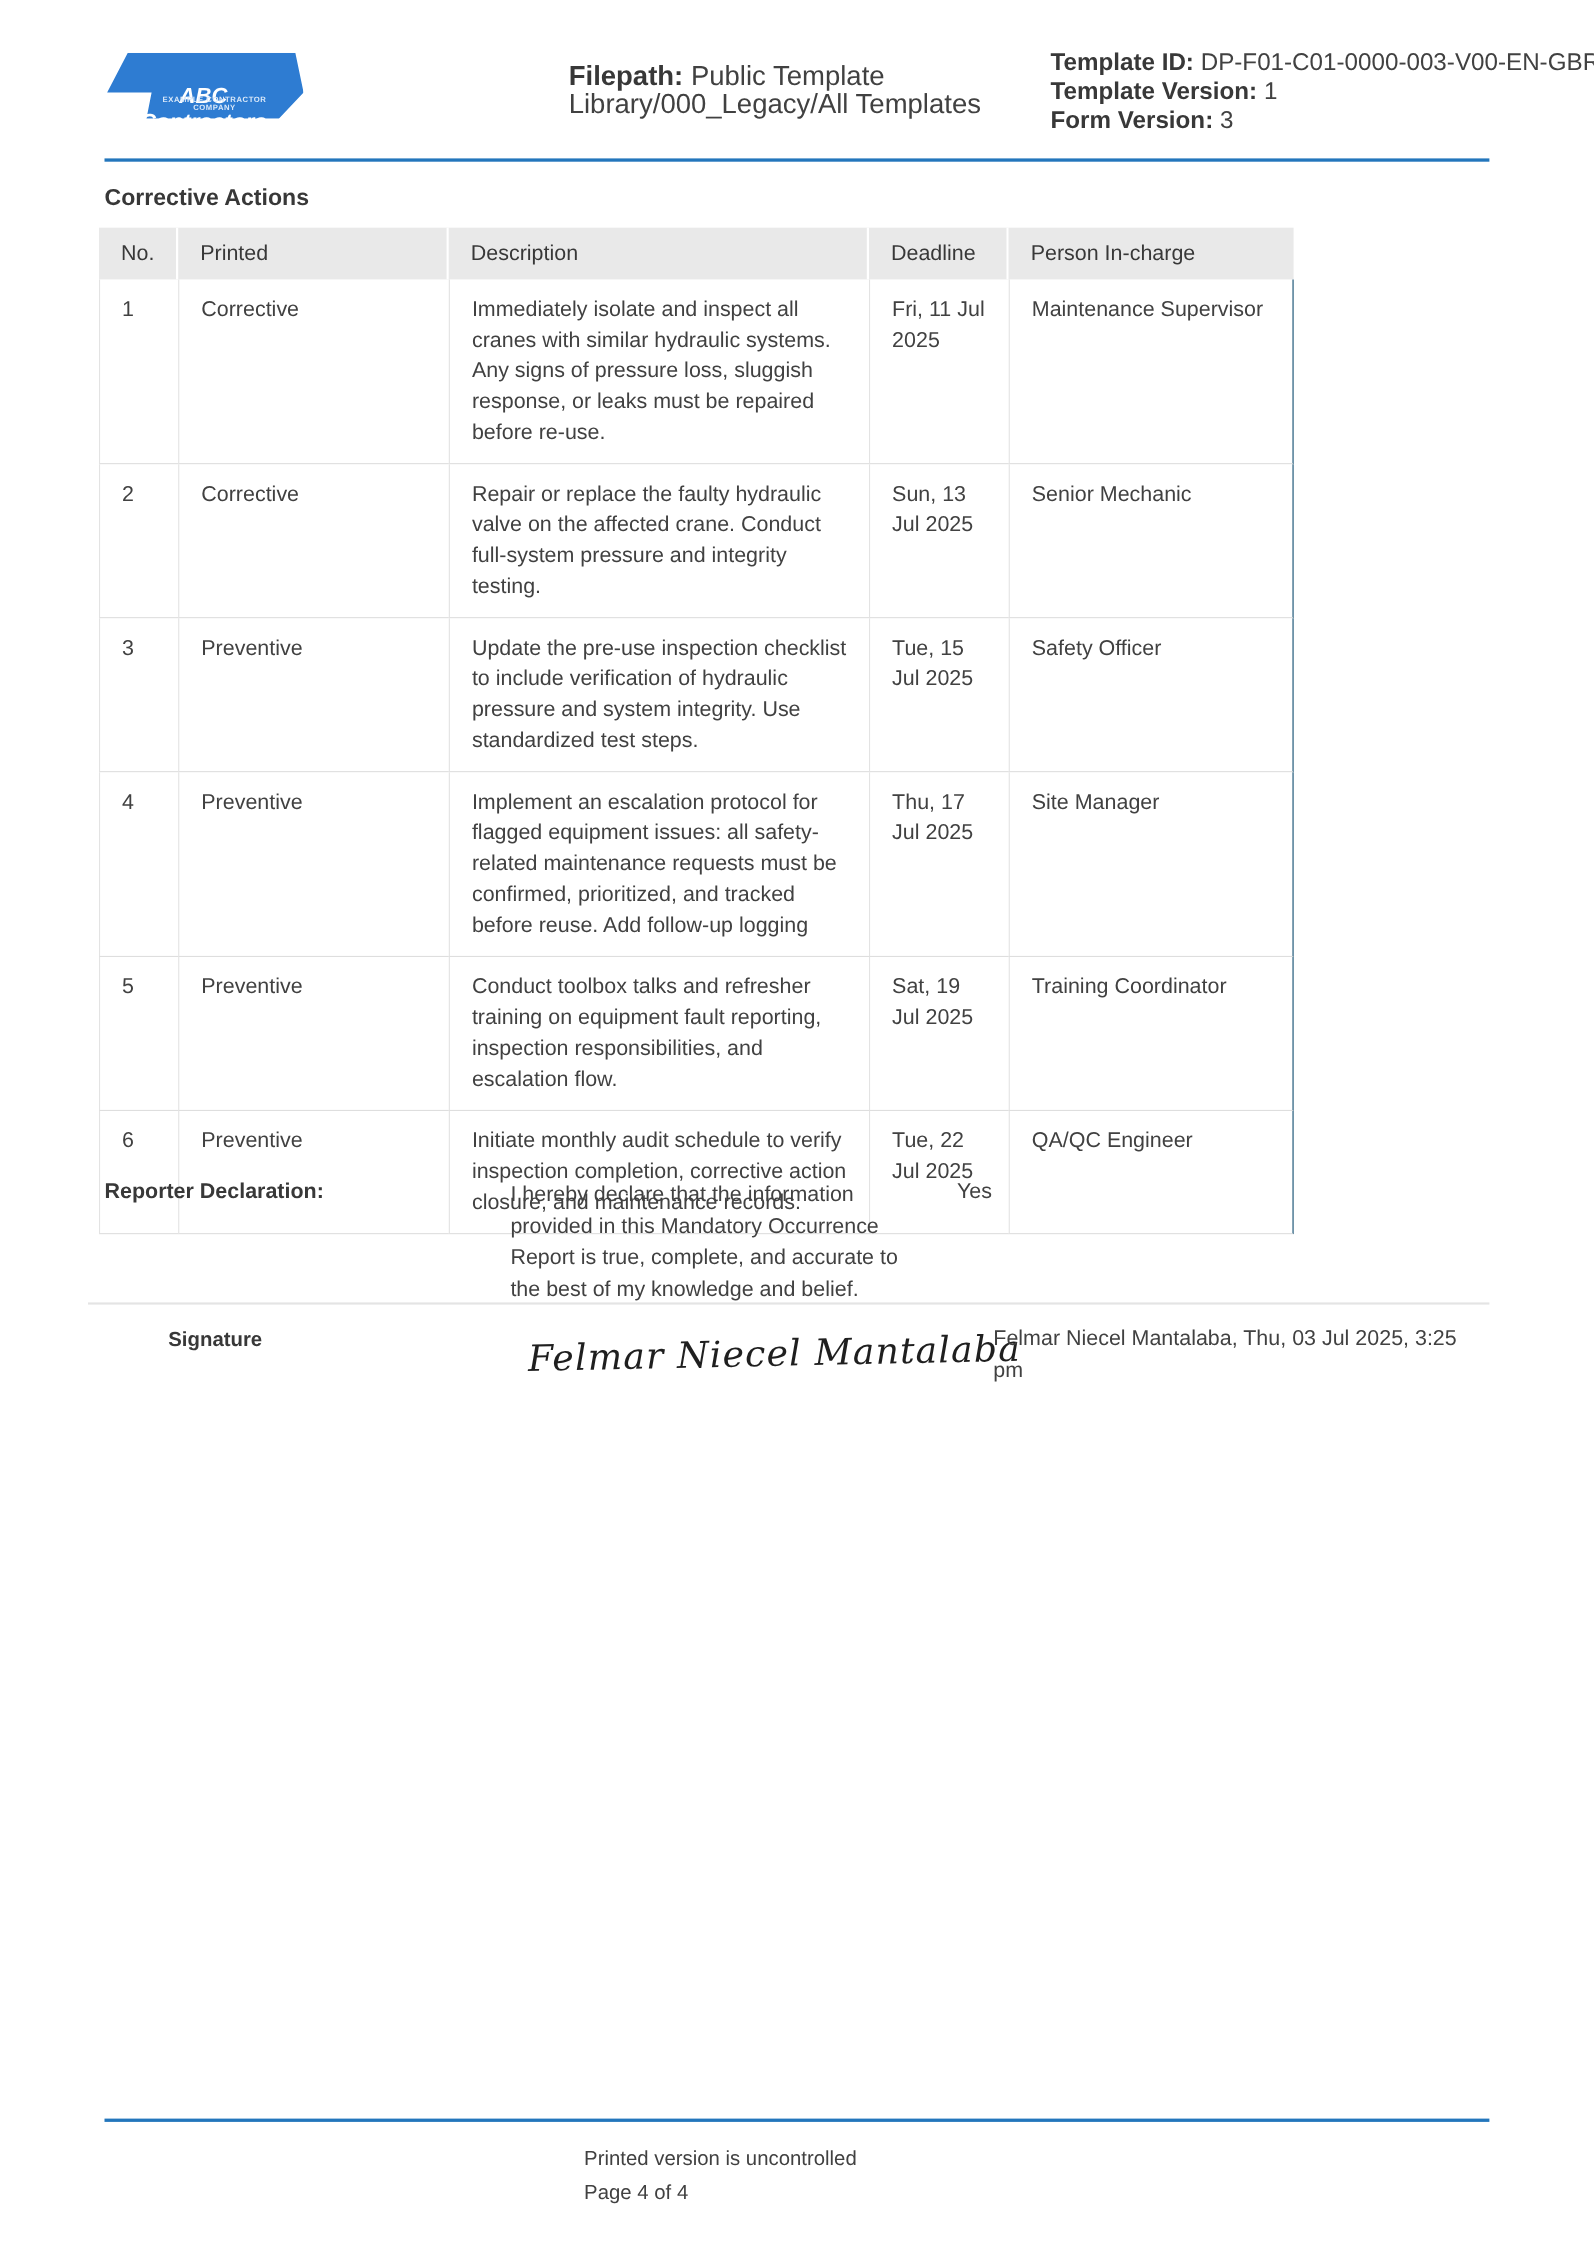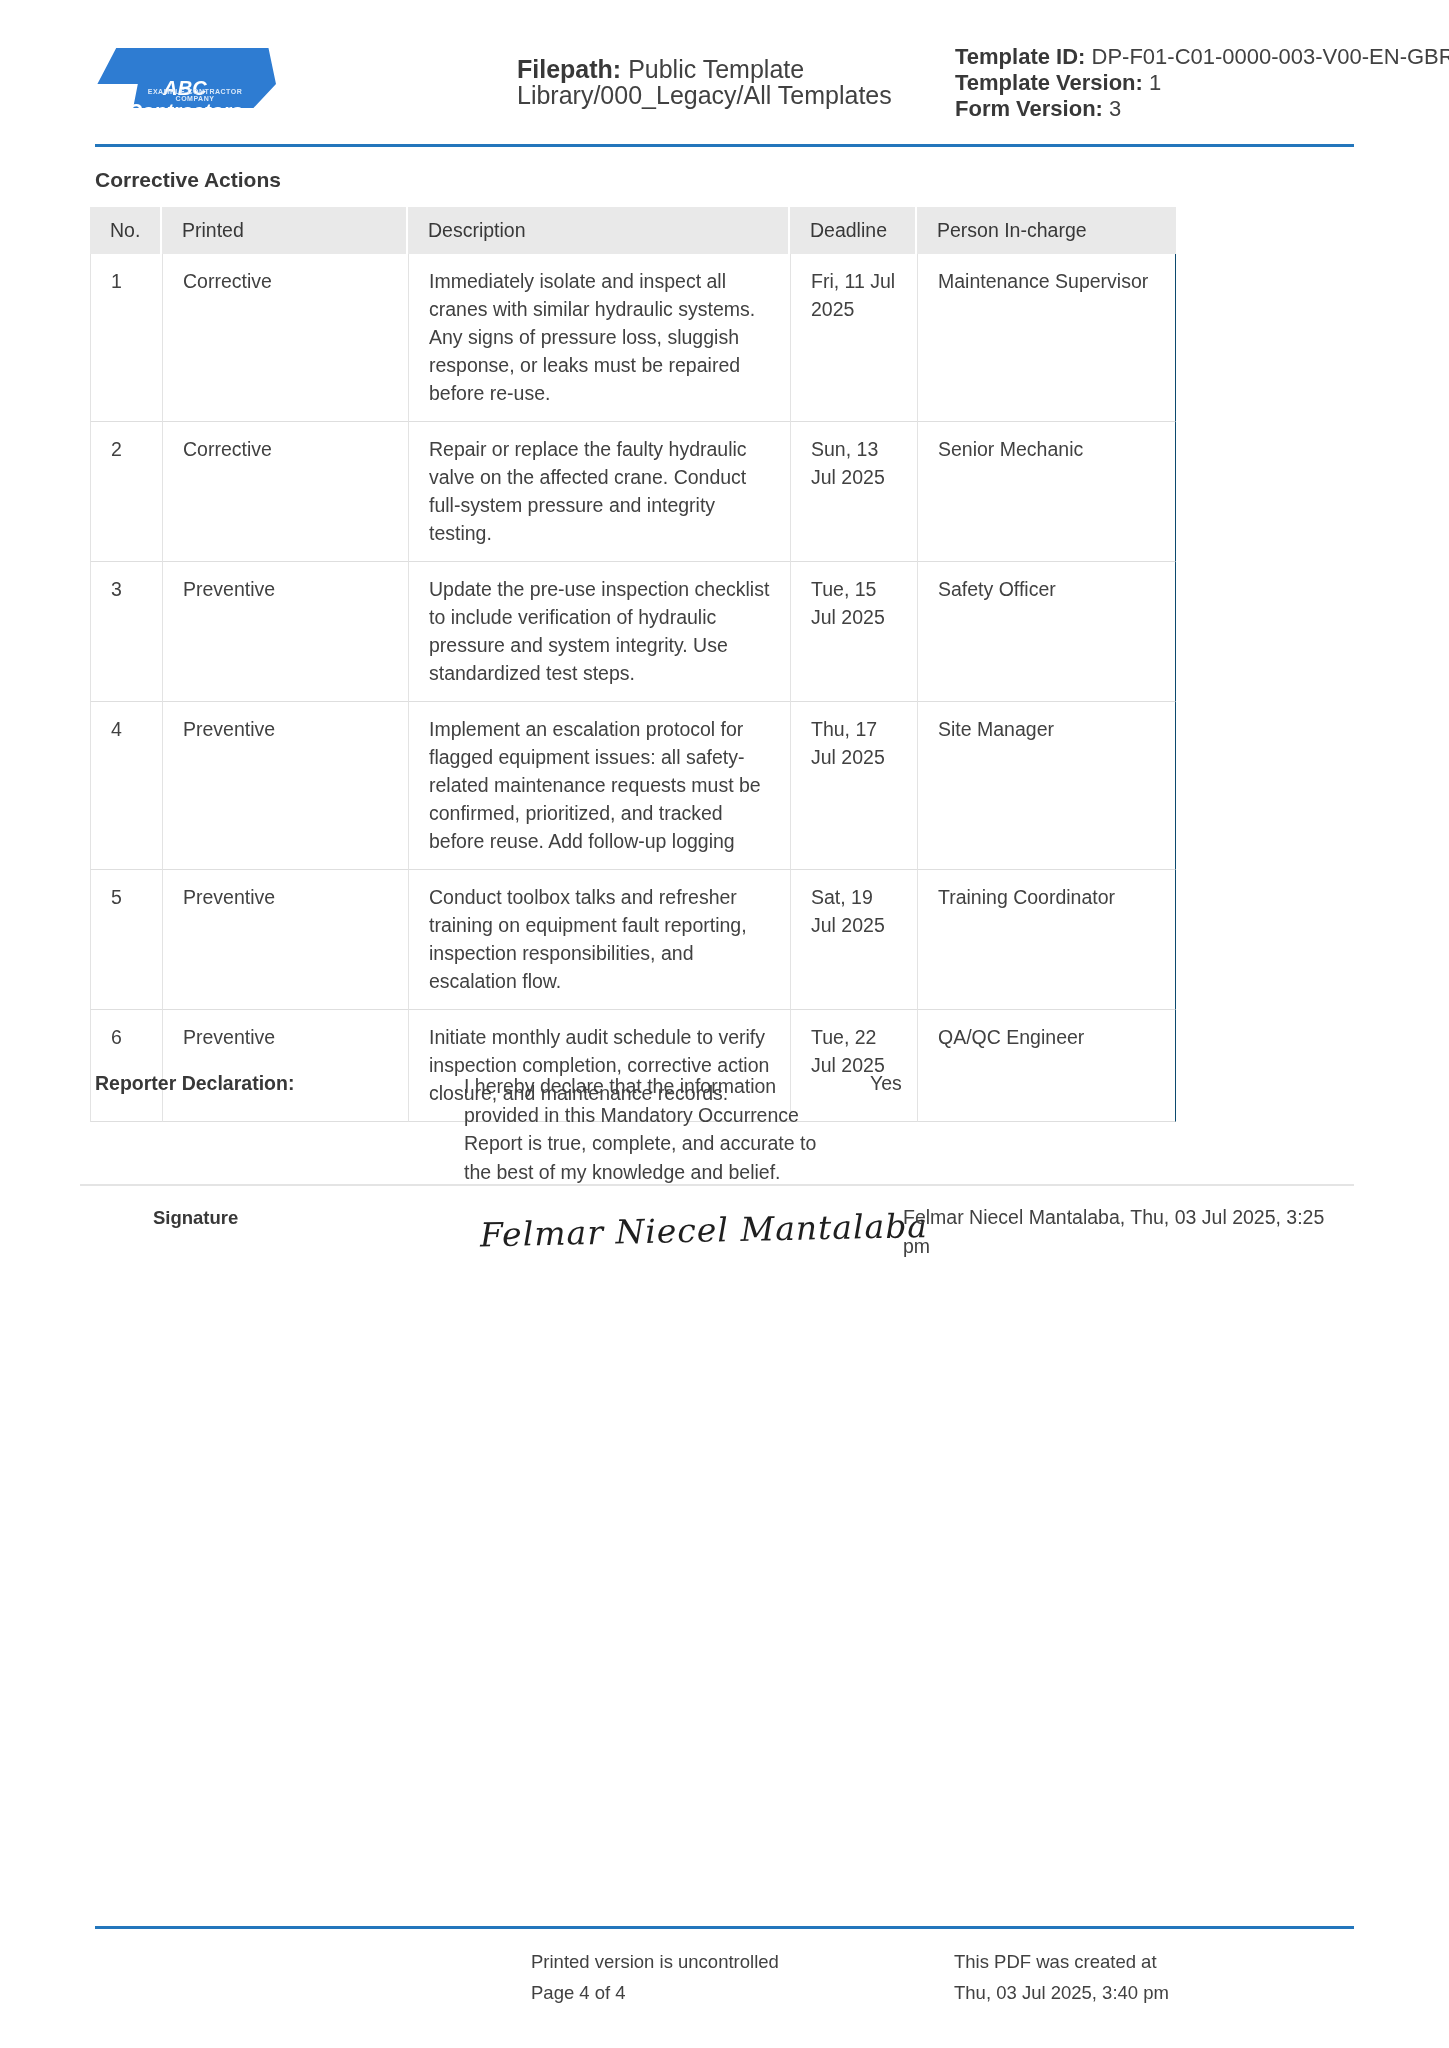--- a/index.html
+++ b/index.html
@@ -193,18 +193,14 @@
     <div class="sig-label">Signature</div>
     <div class="sig-script">Felmar Niecel Mantalaba</div>
     <div class="sig-meta">Felmar Niecel Mantalaba, Thu, 03 Jul 2025, 3:25 pm</div>
   </div>
 
   <div class="rule-footer"></div>
   <div class="footer-left">
     <div>Printed version is uncontrolled</div>
     <div>Page 4 of 4</div>
   </div>
-  <div class="footer-right">
-    <div>This PDF was created at</div>
-    <div>Thu, 03 Jul 2025, 3:40 pm</div>
-  </div>
 
 </div>
 
 </body></html>

